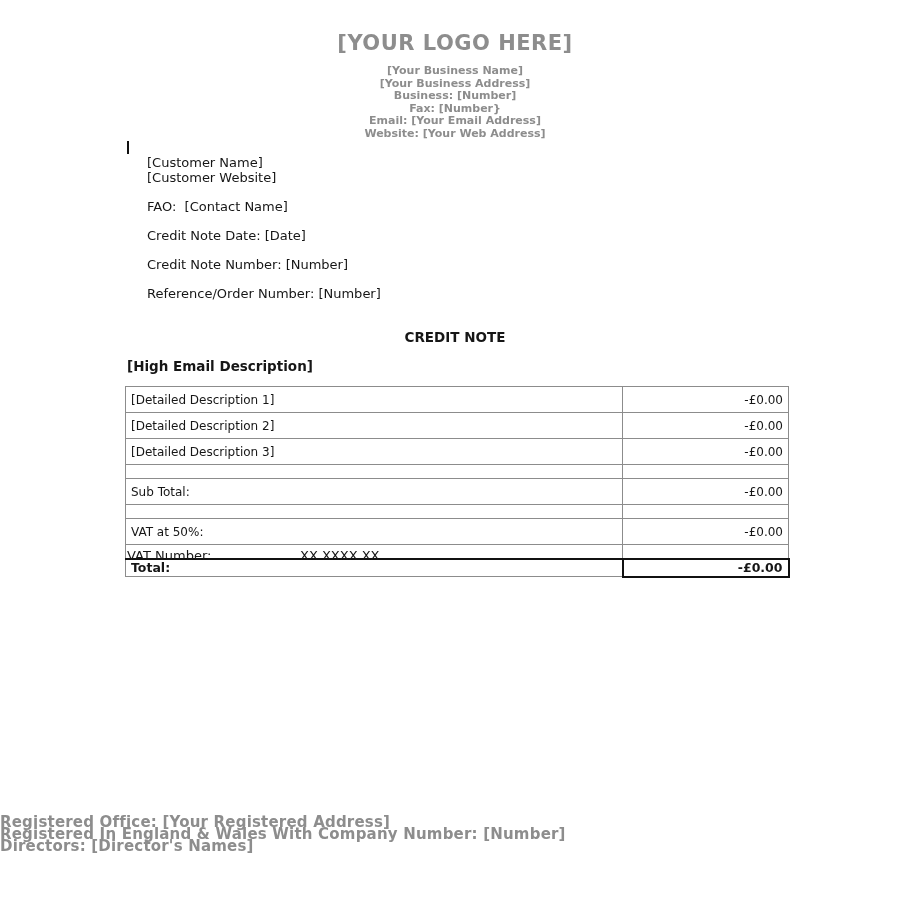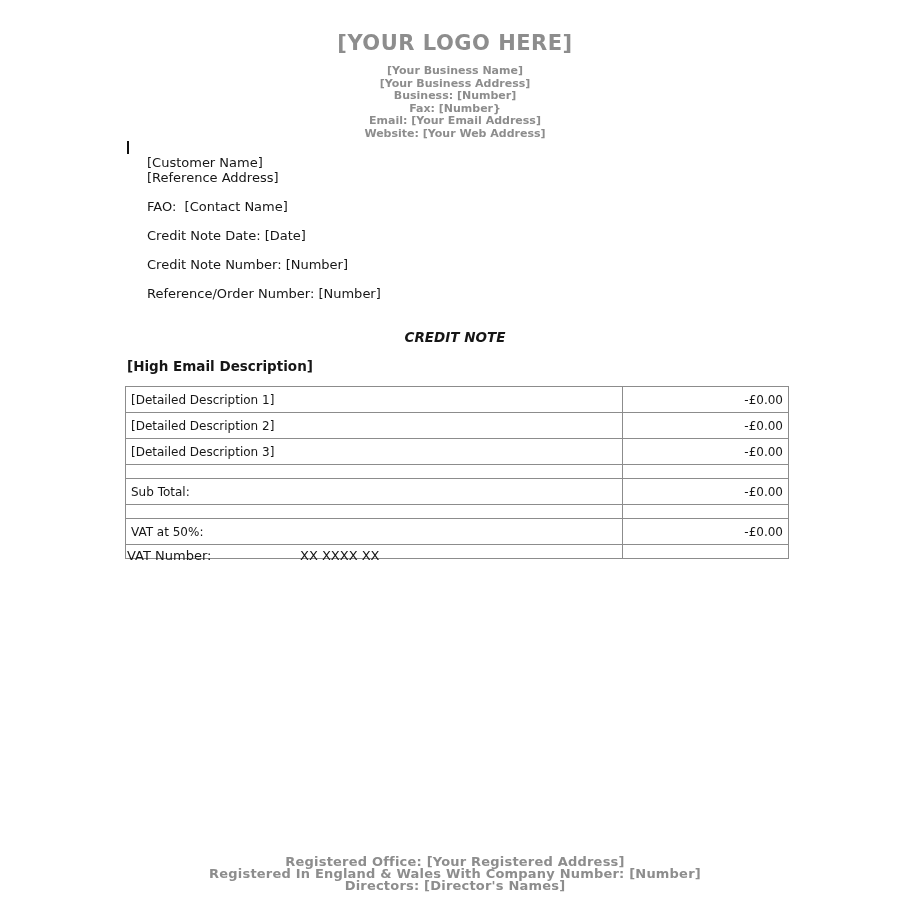--- a/index.html
+++ b/index.html
@@ -38,21 +38,21 @@
   }
   .l-custname  { top: 155px; }
   .l-custaddr  { top: 169.5px; }
   .l-fao       { top: 199px; }
   .l-date      { top: 228px; }
   .l-number    { top: 257px; }
   .l-ref       { top: 286px; }
 
   .doc-title {
     position: absolute; top: 329px; left: 0; width: 100%;
-    text-align: center; font-size: 13.5px; font-weight: bold; font-style: italic;
+    text-align: center; font-size: 13.5px; font-weight: bold;
   }
   .high-level {
     position: absolute; top: 358px; left: 127px;
     font-size: 13.5px; font-weight: bold;
   }
 
   
   .items-table {
     position: absolute; top: 386px; left: 125px;
     width: 663px; border-collapse: collapse; table-layout: fixed;
@@ -77,22 +77,22 @@
 
   
   .vat-line {
     position: absolute; top: 548px; left: 127px;
     font-size: 13px;
   }
   .vat-line .vat-value { position: absolute; left: 173px; top: 0; white-space: pre; }
 
   
   .footer {
-    position: absolute; top: 856px; left: 0; width: 100%;
-    text-align: center; font-size: 13px; font-weight: bold;
+    position: absolute; top: 816px; left: 0; width: 100%;
+    font-size: 15px; font-weight: bold;
     color: #8d8d8d; line-height: 12px; letter-spacing: 0.2px;
   }
 </style>
 </head>
 <body>
 
 <div class="page">
 
   <div class="logo">[YOUR LOGO HERE]</div>
 
@@ -101,21 +101,21 @@
     <div>[Your Business Address]</div>
     <div>Business: [Number]</div>
     <div>Fax: [Number}</div>
     <div>Email: [Your Email Address]</div>
     <div>Website: [Your Web Address]</div>
   </div>
 
   <div class="caret"></div>
 
   <div class="line l-custname">[Customer Name]</div>
-  <div class="line l-custaddr">[Reference Address]</div>
+  <div class="line l-custaddr">[Customer Website]</div>
   <div class="line l-fao">FAO:  [Contact Name]</div>
   <div class="line l-date">Credit Note Date: [Date]</div>
   <div class="line l-number">Credit Note Number: [Number]</div>
   <div class="line l-ref">Reference/Order Number: [Number]</div>
 
   <div class="doc-title">CREDIT NOTE</div>
   <div class="high-level">[High Email Description]</div>
 
   <table class="items-table">
     <colgroup>
@@ -148,20 +148,24 @@
         <td class="amount"></td>
       </tr>
       <tr class="vatrow">
         <td>VAT at 50%:</td>
         <td class="amount">-£0.00</td>
       </tr>
       <tr class="spacer">
         <td></td>
         <td class="amount"></td>
       </tr>
+      <tr class="total">
+        <td>Total:</td>
+        <td class="amount">-£0.00</td>
+      </tr>
     </tbody>
   </table>
 
   <div class="vat-line">
     <span>VAT Number:</span>
     <span class="vat-value">XX XXXX XX</span>
   </div>
 
   <div class="footer">
     <div>Registered Office: [Your Registered Address]</div>

